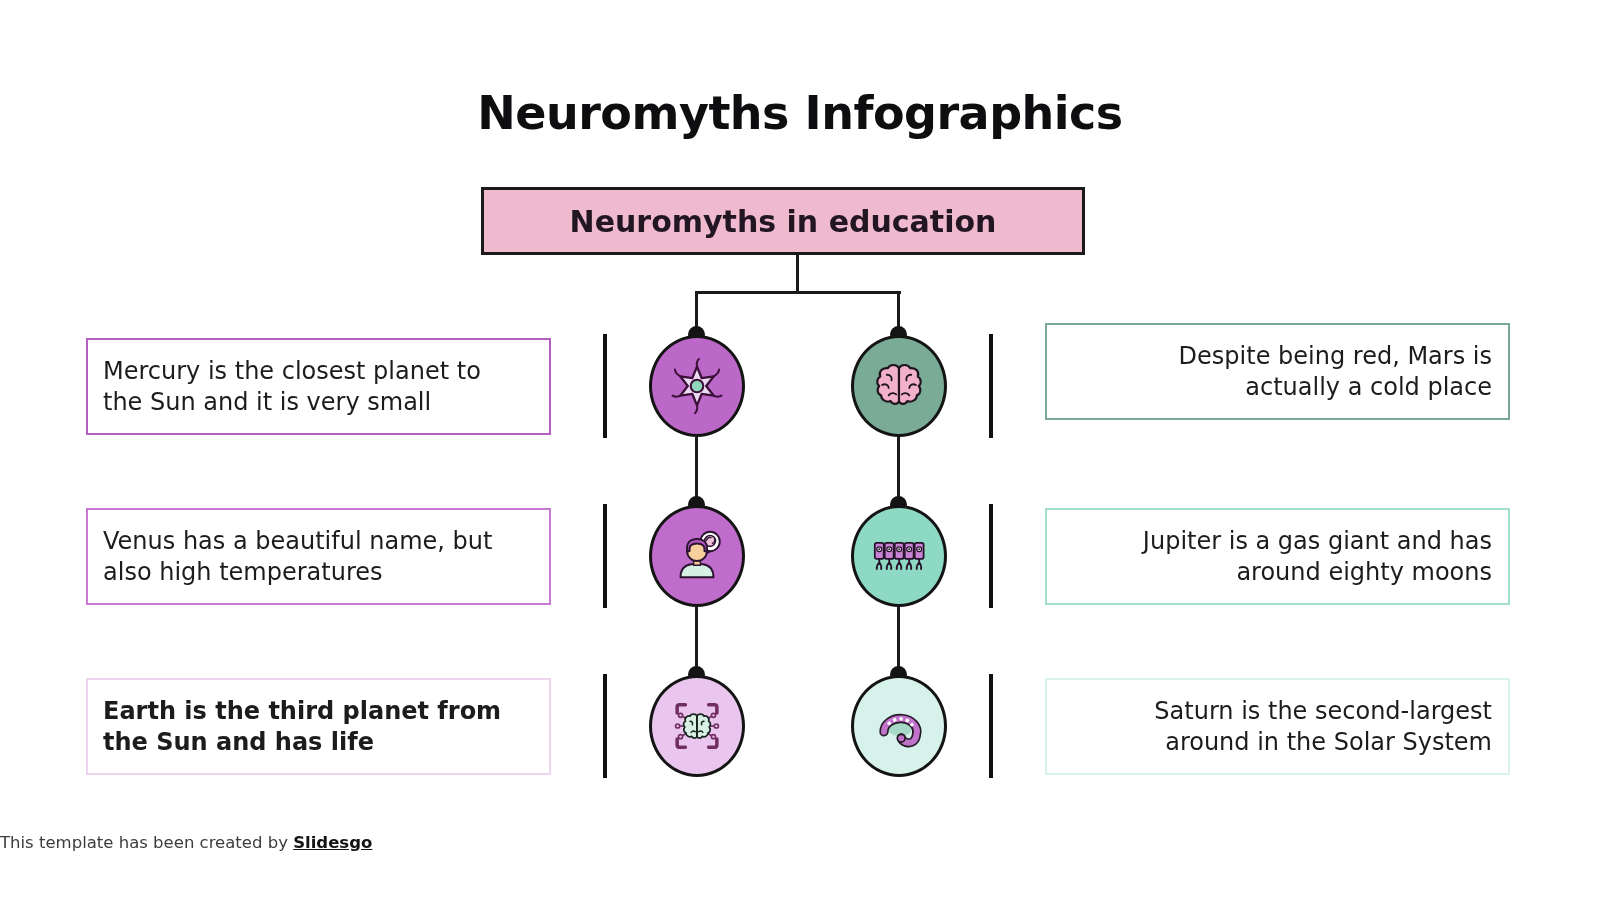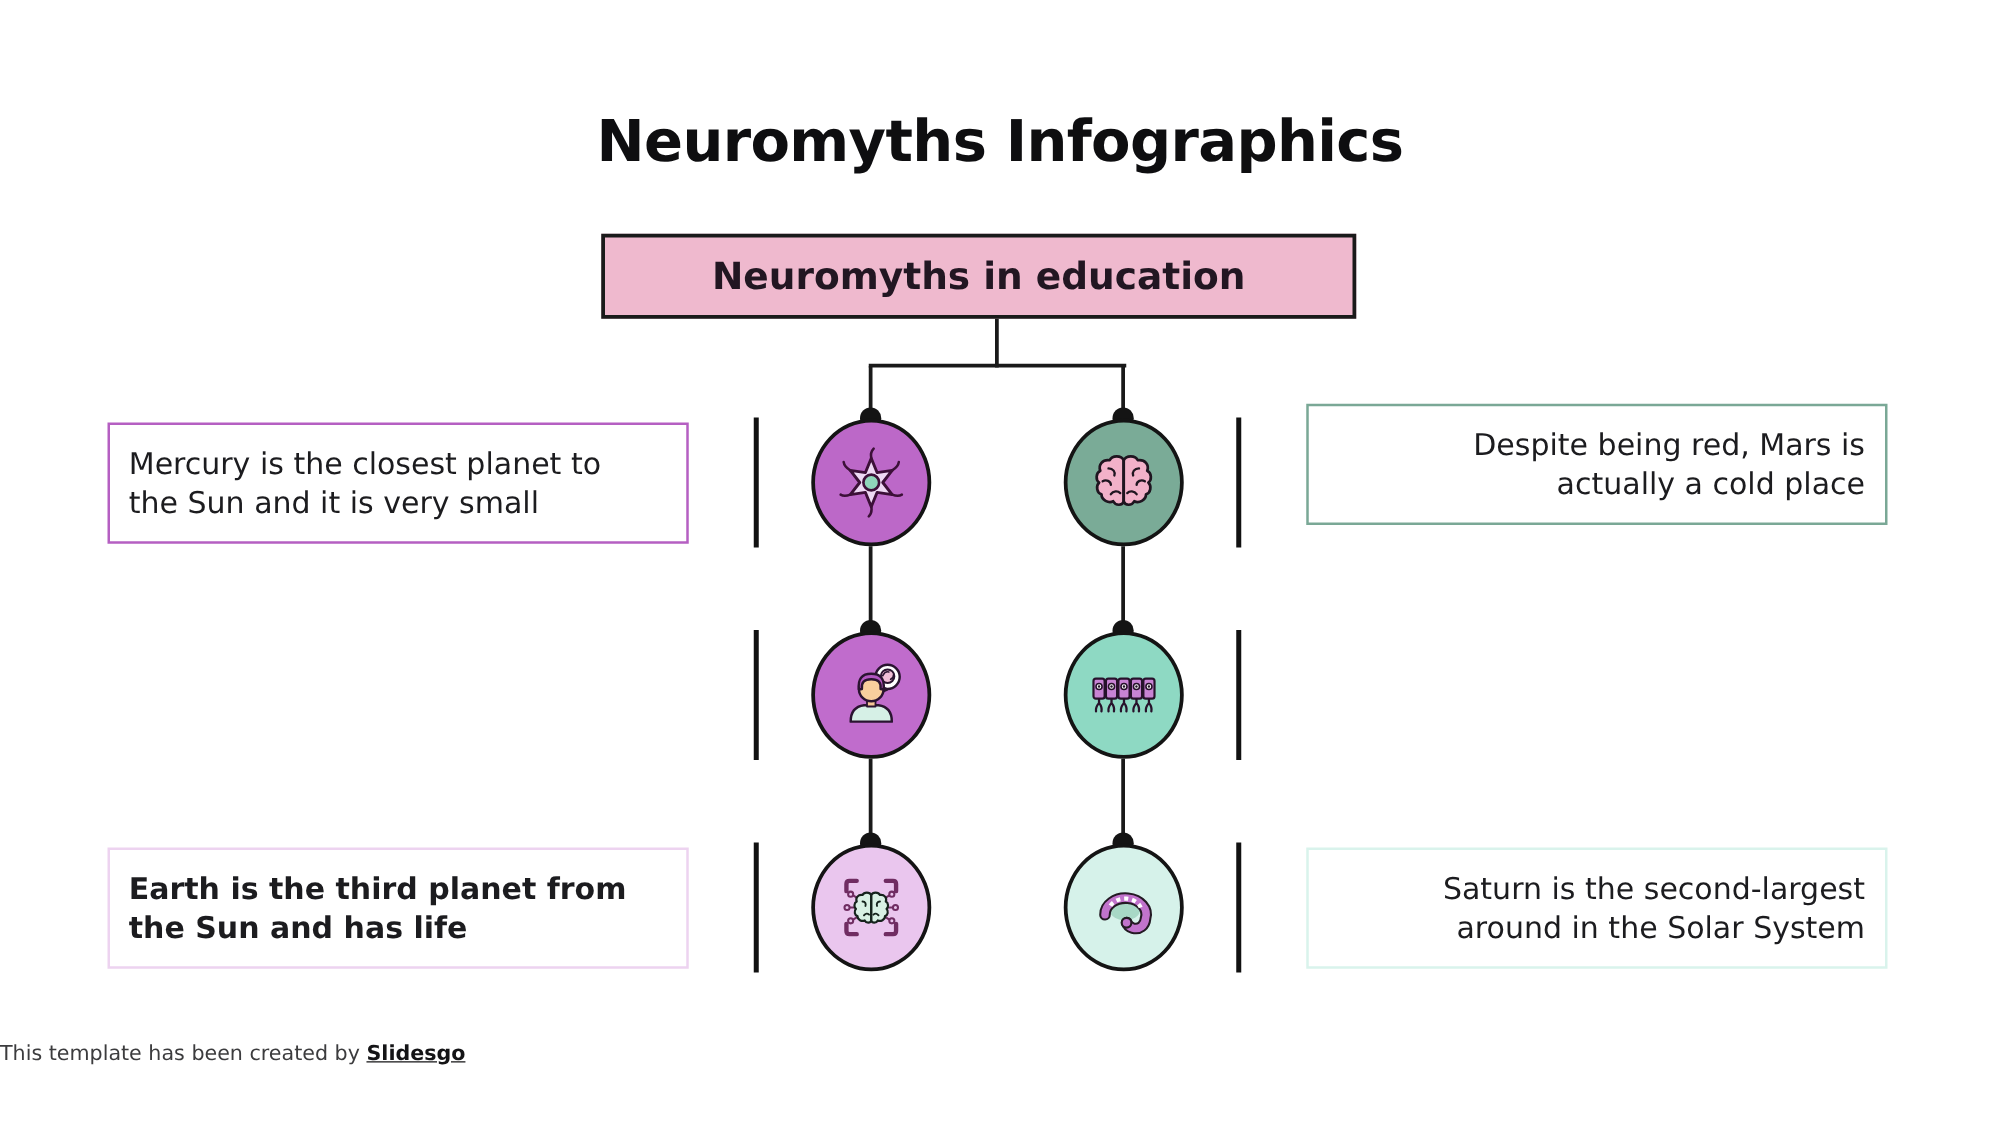--- a/index.html
+++ b/index.html
@@ -113,20 +113,24 @@
         </g>
       </g>
     </svg>
   </div>
 
   <div class="info-box info-right" style="left: 1045px; top: 323px; border-color: rgb(122, 168, 150);">
     <div class="info-text">Despite being red, Mars is
 actually a cold place</div>
   </div>
 
+  <div class="info-box info-left" style="left: 86px; top: 508px; border-color: rgb(201, 121, 211);">
+    <div class="info-text">Venus has a beautiful name, but
+also high temperatures</div>
+  </div>
 
   <div class="node" style="left: 649px; top: 505px; background: rgb(192, 108, 204);">
     <svg viewBox="0 0 64 64" width="62" height="62">
       <g stroke="#2a1430" stroke-width="2" stroke-linejoin="round" stroke-linecap="round">
         <circle cx="45.5" cy="17" r="10" fill="#ffffff"></circle>
         <path d="M39.5,24.5 l-3.5,7 l9,-4 z" fill="#ffffff"></path>
         <circle cx="45.5" cy="16.5" r="5.6" fill="#f1bed7" stroke-width="1.6"></circle>
         <path d="M41.5,16 q2,-4 5,-3 m1.5,6 q2.5,-1 2.5,-4" fill="none" stroke-width="1.4"></path>
         <path d="M15,54 q0,-12 11,-13.5 l12,0 q11,1.5 11,13.5 z" fill="#d6f0e6"></path>
         <path d="M28.5,36 h7 v5.5 h-7 z" fill="#f6c695" stroke-width="1.5"></path>
@@ -162,20 +166,24 @@
       <g fill="#27122b">
         <circle cx="11.6" cy="25" r="1"></circle>
           <circle cx="21.9" cy="25" r="1"></circle>
           <circle cx="32.2" cy="25" r="1"></circle>
         <circle cx="42.5" cy="25" r="1"></circle>
           <circle cx="52.8" cy="25" r="1"></circle>
       </g>
     </svg>
   </div>
 
+  <div class="info-box info-right" style="left: 1045px; top: 508px; border-color: rgb(163, 223, 202);">
+    <div class="info-text">Jupiter is a gas giant and has
+around eighty moons</div>
+  </div>
 
   <div class="info-box info-left" style="left: 86px; top: 678px; border-color: rgb(237, 211, 240); font-weight: bold;">
     <div class="info-text">Earth is the third planet from
 the Sun and has life</div>
   </div>
 
   <div class="node" style="left: 649px; top: 675px; background: rgb(234, 198, 238);">
     <svg viewBox="0 0 64 64" width="62" height="62">
       <g stroke="#702d62" stroke-width="3.6" fill="none" stroke-linecap="round" stroke-linejoin="round">
         <path d="M20,10 h-6 q-2.5,0 -2.5,2.5 v6"></path>

